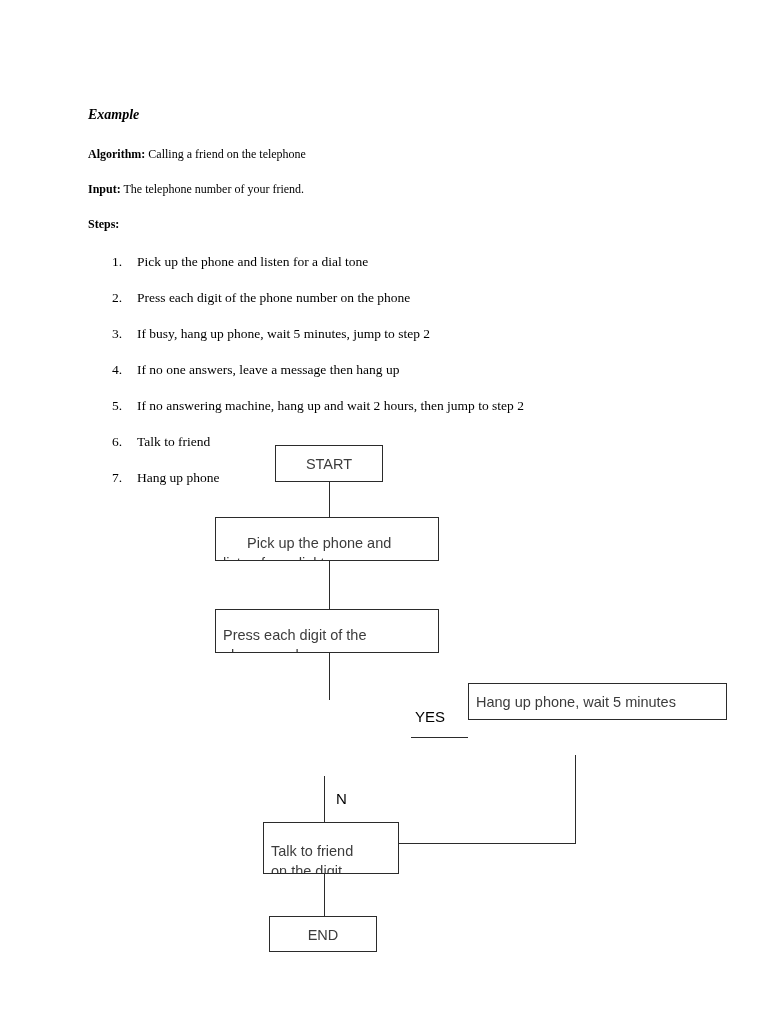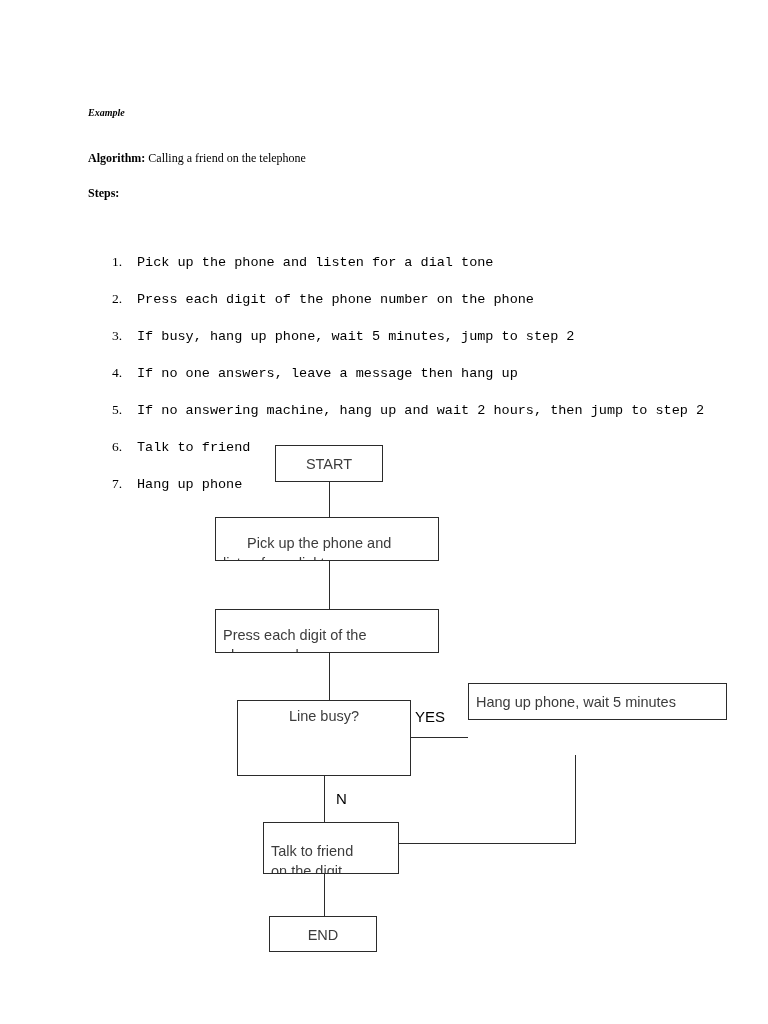--- a/index.html
+++ b/index.html
@@ -27,22 +27,22 @@
     font-family: "Liberation Serif", serif;
     font-size: 12px;
     line-height: 1.0;
     color: #000;
     margin: 0 0 23px 0;
     white-space: nowrap;
   }
   .doc-example {
     font-weight: bold;
     font-style: italic;
-    font-size: 10px;
-    margin-bottom: 34px;
+    font-size: 14px;
+    margin-bottom: 26px;
   }
   .lbl {
     font-weight: bold;
   }
 
   
   .steps {
     position: absolute;
     left: 112px;
     top: 255px;
@@ -57,21 +57,20 @@
     line-height: 1.0;
     white-space: nowrap;
   }
   .step-num {
     width: 25px;
     flex: 0 0 25px;
     text-align: left;
   }
   .step-text {
     flex: 1 1 auto;
-    font-family: Liberation Mono, monospace;
   }
 
   
   .flow {
     position: absolute;
     left: 0;
     top: 0;
     width: 768px;
     height: 780px;
   }
@@ -124,20 +123,21 @@
     z-index: 4;
     white-space: nowrap;
   }
 </style>
 </head>
 <body>
 
 <div class="doc">
   <p class="doc-line doc-example">Example</p>
   <p class="doc-line"><span class="lbl">Algorithm:</span><span> Calling a friend on the telephone</span></p>
+  <p class="doc-line"><span class="lbl">Input:</span><span> The telephone number of your friend.</span></p>
   <p class="doc-line"><span class="lbl">Steps:</span></p>
 </div>
 
 <div class="steps">
   <div class="step">
     <span class="step-num">1.</span>
     <span class="step-text">Pick up the phone and listen for a dial tone</span>
   </div>
   <div class="step">
     <span class="step-num">2.</span>
@@ -180,23 +180,20 @@
 
   <div class="conn v" style="left:329px; top:561px; height:48px;"></div>
 
   <div class="fbox lefttext" style="left:215px; top:609px; width:224px; height:44px;padding-left:15px;">
     <span class="ftext" style="top:15px;">Press each digit of the</span>
     <span class="ftext" style="top:35px;">phone number</span>
   </div>
 
   <div class="conn v" style="left:329px; top:653px; height:47px;"></div>
 
-  <div class="fbox centertop" style="left:237px; top:700px; width:174px; height:76px;">
-    <span class="ftext" style="top:5px;">Line busy?</span>
-  </div>
 
   <div class="conn h" style="left:411px; top:737px; width:57px;"></div>
   <div class="edge-label" style="left:415px; top:708px;">YES</div>
 
   <div class="fbox lefttext" style="left:468px; top:683px; width:259px; height:37px;">
     <span class="ftext" style="top:8px;">Hang up phone, wait 5 minutes</span>
   </div>
 
   <div class="conn v" style="left:575px; top:755px; height:88px;"></div>
   <div class="conn h" style="left:399px; top:843px; width:177px;"></div>

